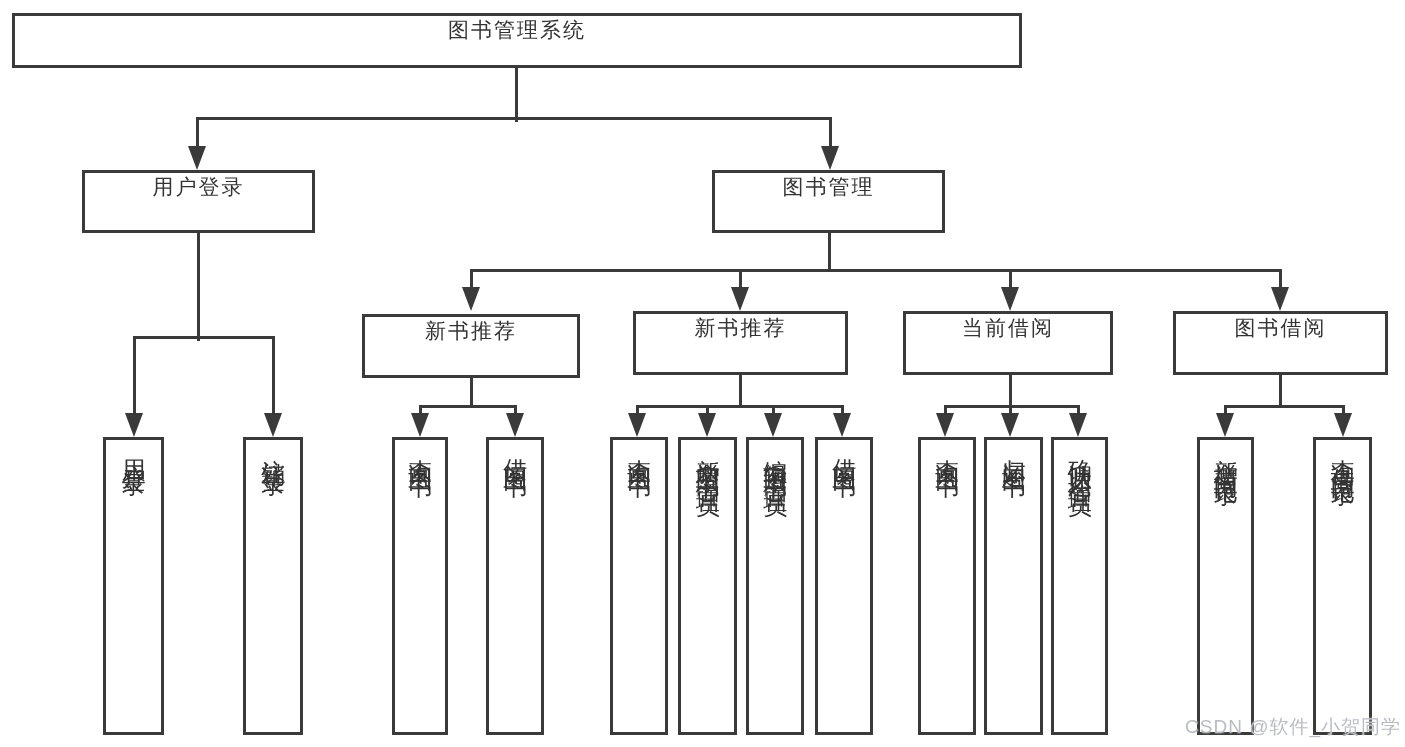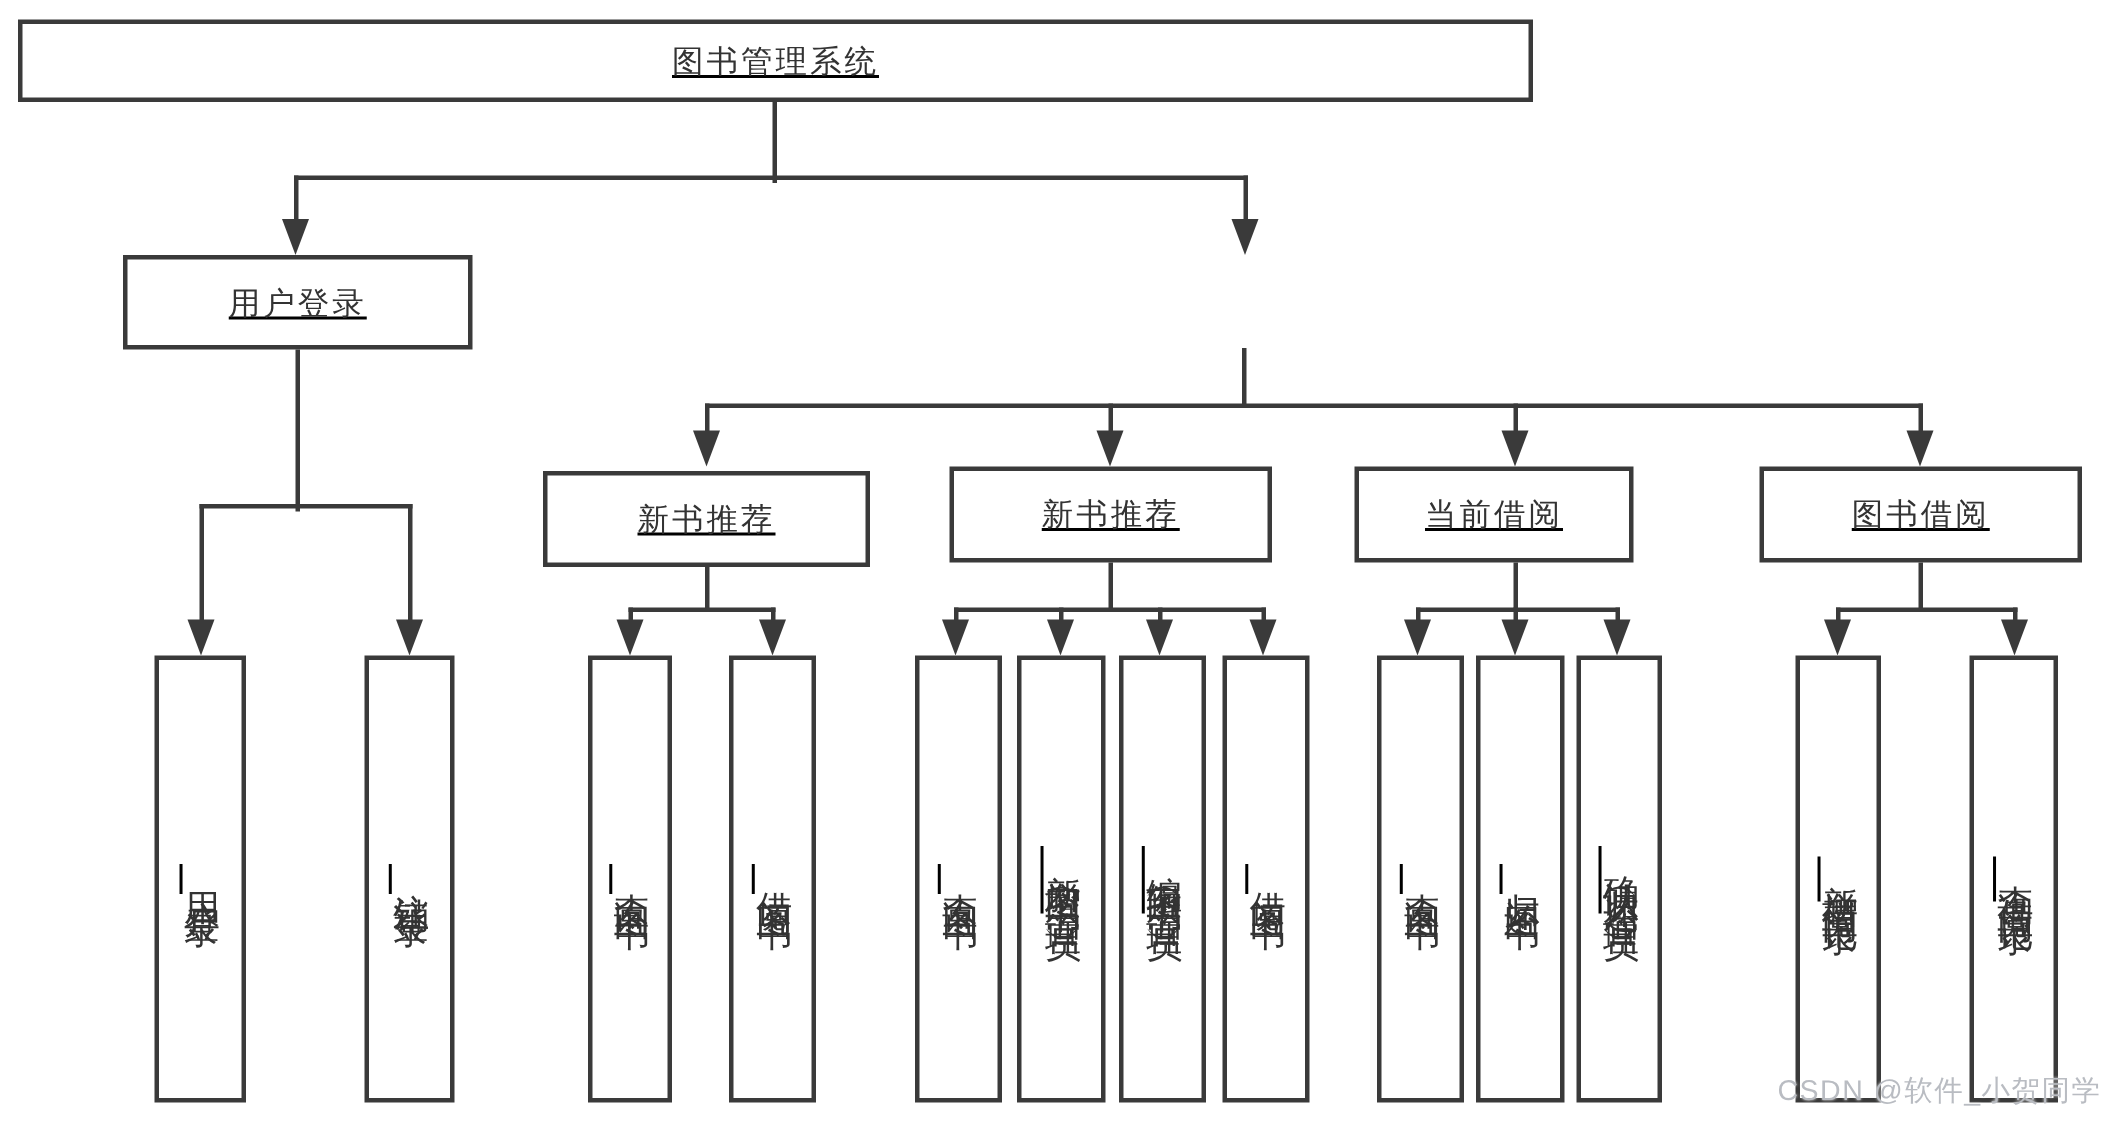--- a/index.html
+++ b/index.html
@@ -18,24 +18,23 @@
     height: 747px;
     background: var(--bg);
     overflow: hidden;
   }
   .node {
     position: absolute;
     box-sizing: border-box;
     background: var(--fill);
     border: 3px solid var(--border);
     display: flex;
-    align-items: center;
+    align-items: flex-start;
     justify-content: center;
     z-index: 2;
-    text-decoration: underline;
   }
   .node-label {
     font-size: 21px;
     color: var(--text);
     letter-spacing: 2px;
     white-space: nowrap;
   }
   .node.vertical .node-label {
     writing-mode: vertical-lr;
     text-orientation: mixed;
@@ -125,27 +124,30 @@
     <div class="arrow" style="left: 1001px; top: 413px;"></div>
     <div class="arrow" style="left: 1069px; top: 413px;"></div>
     <div class="arrow" style="left: 1216px; top: 413px;"></div>
     <div class="arrow" style="left: 1334px; top: 413px;"></div>
     <div class="node" style="left: 12px; top: 13px; width: 1010px; height: 55px;">
       <span class="node-label">图书管理系统</span>
     </div>
     <div class="node" style="left: 82px; top: 170px; width: 233px; height: 63px;">
       <span class="node-label">用户登录</span>
     </div>
+    <div class="node" style="left: 712px; top: 170px; width: 233px; height: 63px;">
+      <span class="node-label">图书管理</span>
+    </div>
     <div class="node" style="left: 362px; top: 314px; width: 218px; height: 64px;">
       <span class="node-label">新书推荐</span>
     </div>
     <div class="node" style="left: 633px; top: 311px; width: 215px; height: 64px;">
       <span class="node-label">新书推荐</span>
     </div>
-    <div class="node" style="left: 903px; top: 311px; width: 186px; height: 64px;">
+    <div class="node" style="left: 903px; top: 311px; width: 210px; height: 64px;">
       <span class="node-label">当前借阅</span>
     </div>
     <div class="node" style="left: 1173px; top: 311px; width: 215px; height: 64px;">
       <span class="node-label">图书借阅</span>
     </div>
     <div class="node vertical" style="left: 103px; top: 437px; width: 61px; height: 298px;">
       <span class="node-label">用户登录</span>
     </div>
     <div class="node vertical" style="left: 243px; top: 437px; width: 60px; height: 298px;">
       <span class="node-label">注销登录</span>

